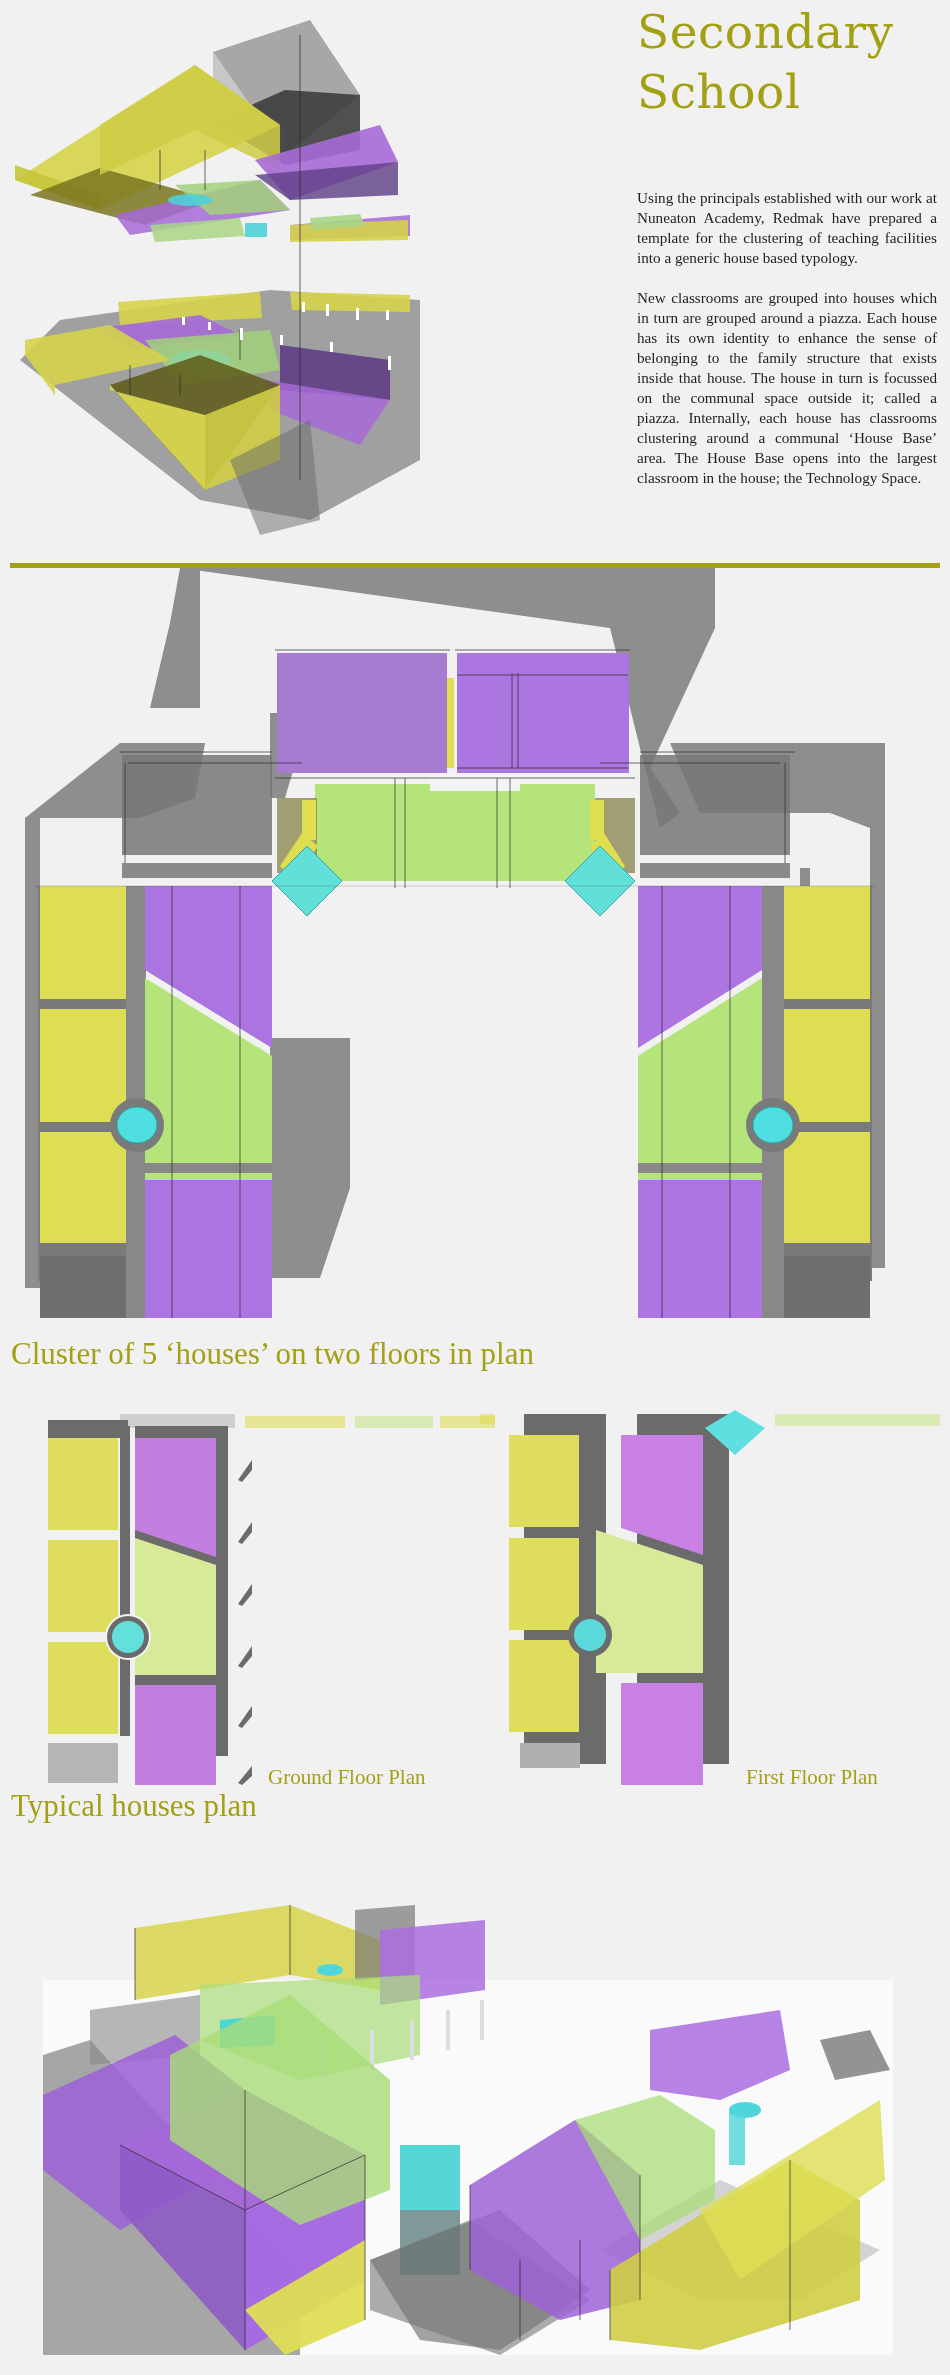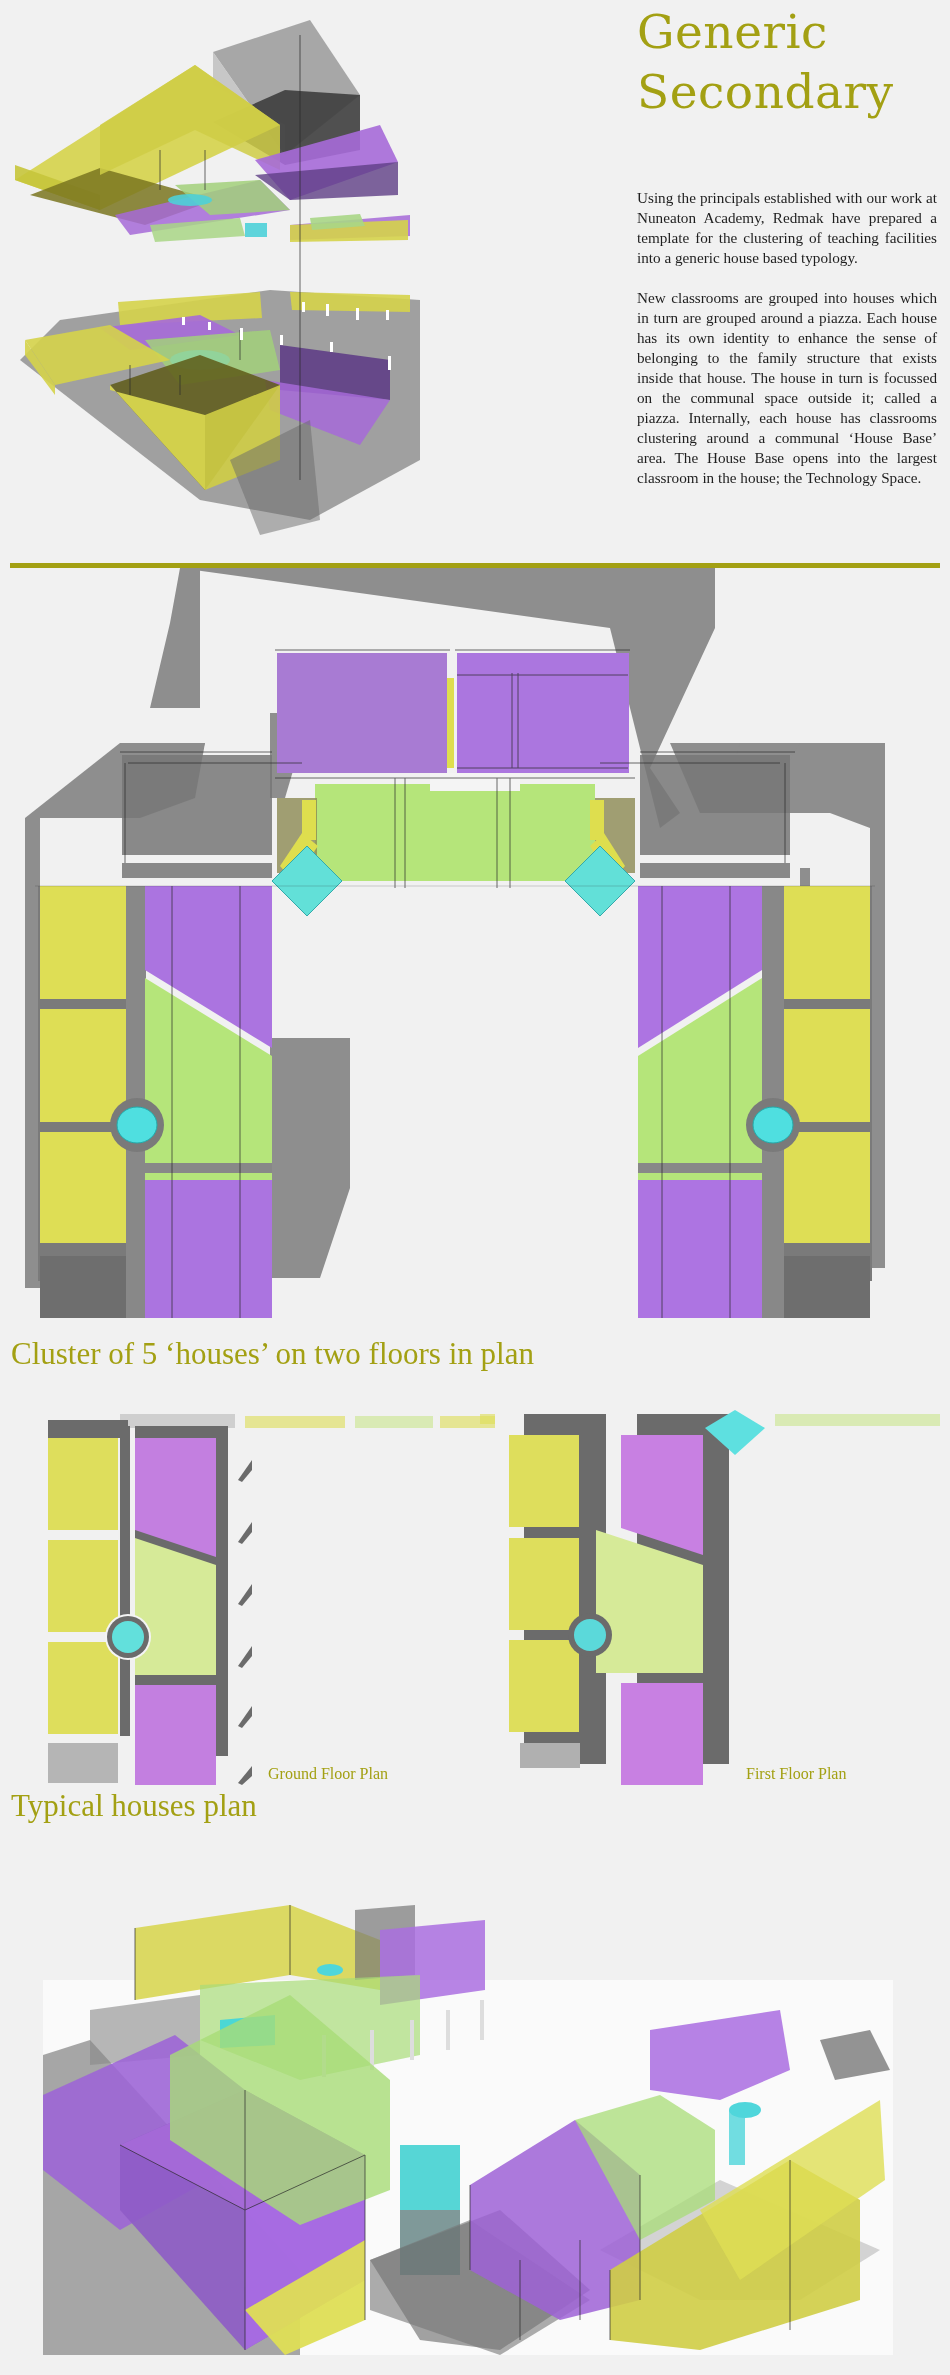--- a/index.html
+++ b/index.html
@@ -4,30 +4,30 @@
 <style>
   html,body{margin:0;padding:0;background:#f1f1f1;}
   body{width:950px;height:2375px;position:relative;overflow:hidden;font-family:"DejaVu Serif","Liberation Serif",serif;}
   .abs{position:absolute;}
   .title{left:637px;top:2px;width:310px;color:#a3a013;font-size:47px;line-height:60px;font-family:"DejaVu Serif",serif;font-weight:normal;letter-spacing:0.5px;}
   .body-text{left:637px;top:180px;width:300px;color:#1e1e1e;font-size:15.2px;line-height:20px;text-align:justify;hyphens:auto;font-family:"Liberation Serif","DejaVu Serif",serif;}
   .body-text p{margin:8px 0 20px 0;}
   .rule{left:10px;top:563px;width:930px;height:5px;background:#a3a013;}
   .caption{color:#a3a013;font-family:"Liberation Serif","DejaVu Serif",serif;}
   .cap-lg{font-size:31px;}
-  .cap-sm{font-size:16px;}
+  .cap-sm{font-size:21px;}
   svg{position:absolute;display:block;}
   .ln{stroke:#2a2a2a;stroke-width:1;fill:none;opacity:.7;}
 </style>
 </head>
 <body>
 
 <div class="abs title">
-  <div>Generic</div>
   <div>Secondary</div>
+  <div>School</div>
 </div>
 
 <div class="abs body-text">
   <p>Using the principals established with our work at Nuneaton Academy, Redmak have prepared a template for the clustering of teaching facilities into a generic house based typology.</p>
   <p>New classrooms are grouped into houses which in turn are grouped around a piazza. Each house has its own identity to enhance the sense of belonging to the family structure that exists inside that house. The house in turn is focussed on the communal space outside it; called a piazza. Internally, each house has classrooms clustering around a communal ‘House Base’ area. The House Base opens into the largest classroom in the house; the Technology Space.</p>
 </div>
 
 <svg style="left:0;top:0" width="420" height="560" viewBox="0 0 420 560">
 
   <polygon points="213,52 310,20 360,95 285,155" fill="#9a9a9a" opacity=".85"></polygon>

